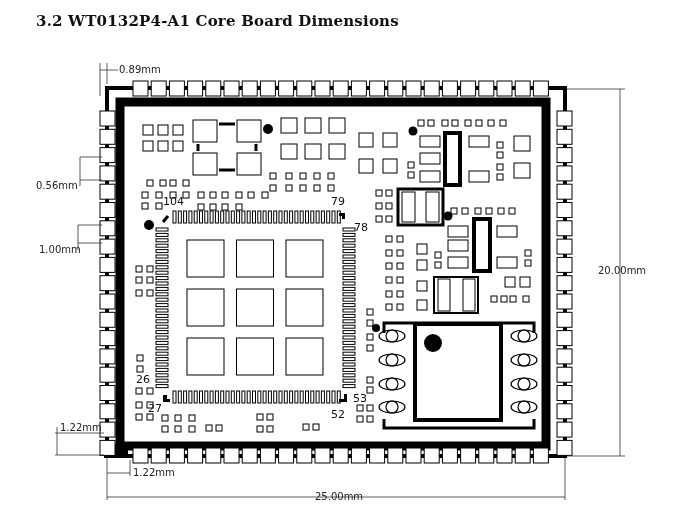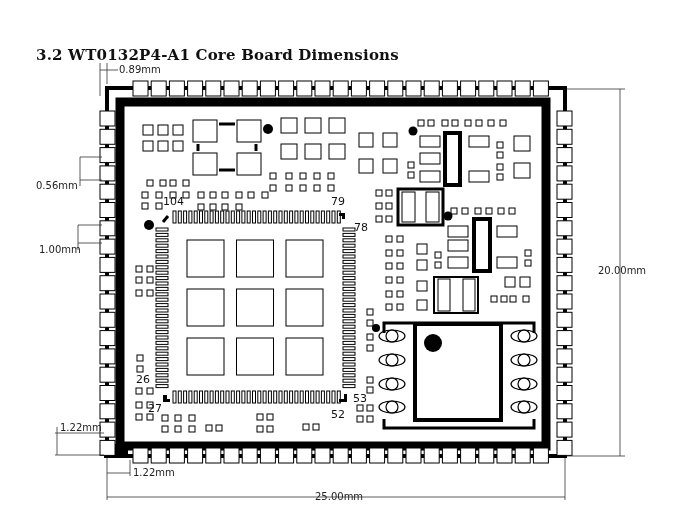--- a/index.html
+++ b/index.html
@@ -1,17 +1,17 @@
 <!DOCTYPE html>
 <html><head>
 <meta charset="utf-8">
 <style>
   html,body{margin:0;padding:0;background:#fff;}
   body{width:696px;height:522px;position:relative;overflow:hidden;font-family:"DejaVu Sans",sans-serif;}
-  .title{position:absolute;left:36px;top:12px;font-family:"DejaVu Serif",serif;font-weight:bold;font-size:15px;color:#111;letter-spacing:0.2px;margin-top:34px;}
+  .title{position:absolute;left:36px;top:12px;font-family:"DejaVu Serif",serif;font-weight:bold;font-size:15px;color:#111;letter-spacing:0.2px;}
   svg{position:absolute;left:0;top:0;}
   .dim{font-family:"DejaVu Sans",sans-serif;font-size:10px;fill:#222;}
   .pin{font-family:"DejaVu Sans",sans-serif;font-size:11px;fill:#111;}
   .wm{position:absolute;left:150px;top:508px;width:110px;height:20px;color:#cfe4f7;font-weight:bold;font-size:26px;}
 </style>
 </head>
 <body>
 
 <div class="title">3.2 WT0132P4-A1 Core Board Dimensions</div>
 

